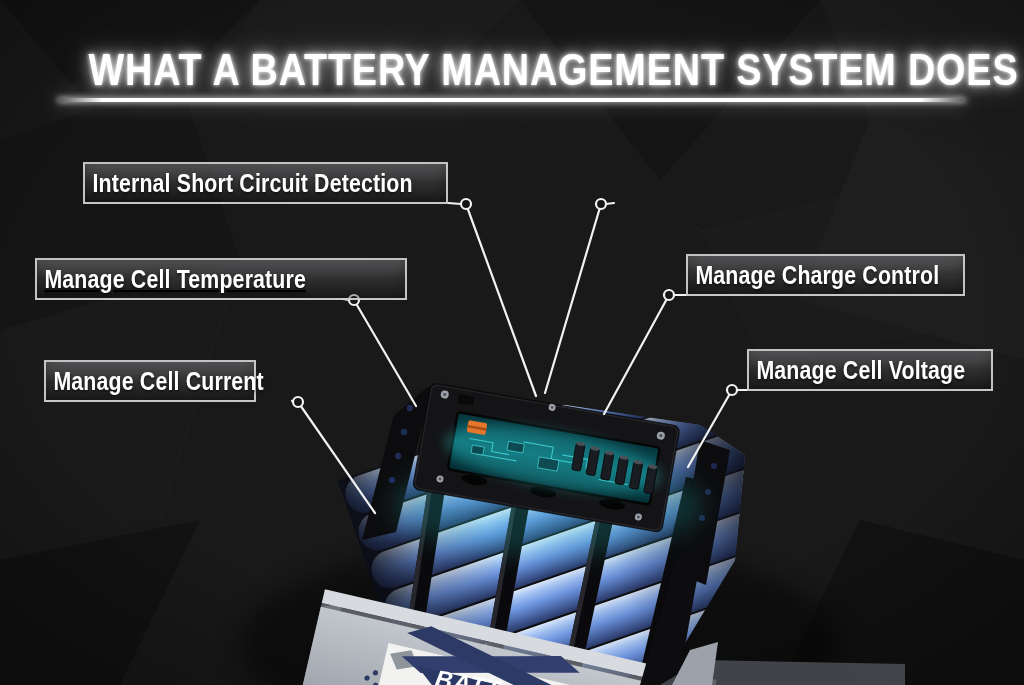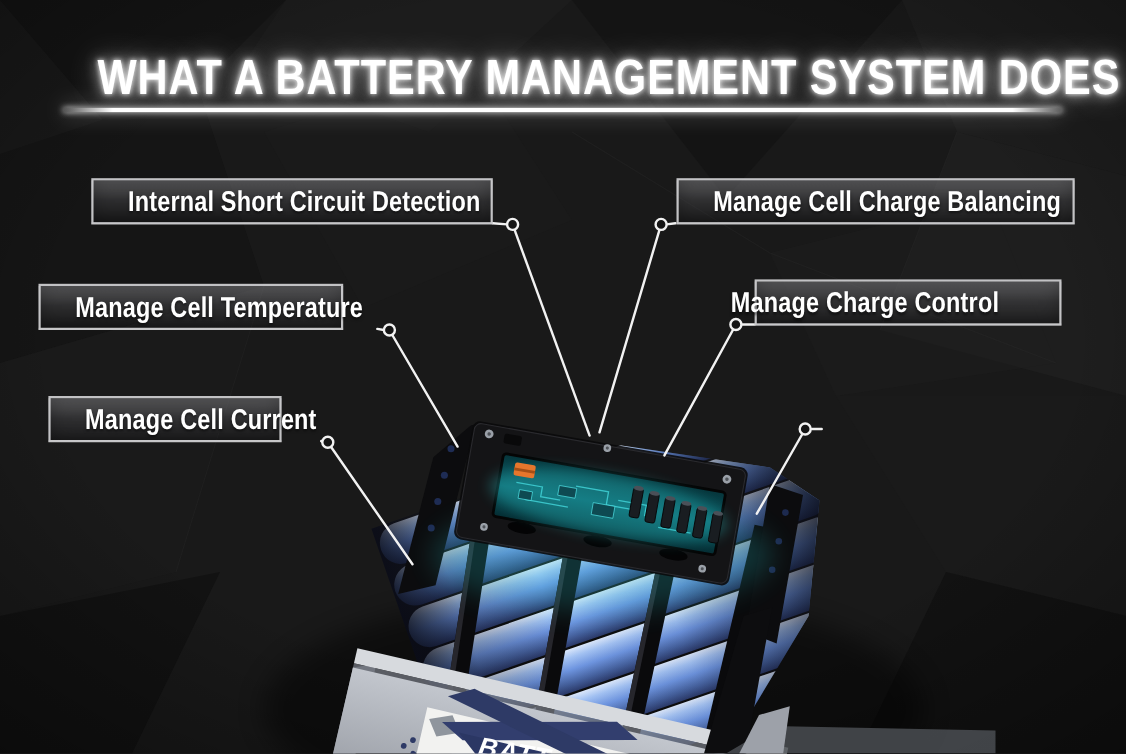--- a/index.html
+++ b/index.html
@@ -24,32 +24,31 @@
     box-shadow:0 0 6px rgba(255,255,255,.9),0 0 20px rgba(255,255,255,.55);
   }
 
   
   .callout{
     position:absolute;height:42px;box-sizing:border-box;z-index:7;
     border:2px solid rgba(208,208,211,.92);
     background:linear-gradient(180deg,rgba(150,150,154,.52) 0%,rgba(88,88,92,.36) 48%,rgba(32,32,36,.22) 100%);
     display:flex;align-items:center;
     box-shadow:inset 0 0 16px rgba(0,0,0,.28);
-    padding-left:24px;
   }
   .callout .txt{
     font-weight:bold;font-size:26px;color:#ffffff;white-space:nowrap;
     padding-left:9px;letter-spacing:.2px;
     transform:scaleX(.82);transform-origin:left center;
     text-shadow:0 2px 3px rgba(0,0,0,.55);
   }
   #co-iscd{left:83px;top:162px;width:365px;}
   #co-mccb{left:615px;top:162px;width:362px;}
-  #co-mct {left:35px;top:258px;width:277px;}
-  #co-mcc {left:686px;top:254px;width:279px;justify-content:flex-end;}
+  #co-mct {left:35px;top:258px;width:372px;text-decoration:underline;}
+  #co-mcc {left:686px;top:254px;width:279px;}
   #co-mcur{left:44px;top:360px;width:212px;}
   #co-mcv {left:747px;top:349px;width:246px;}
 </style>
 </head>
 <body>
 
 <div class="stage">
 
   <svg class="layer" width="1024" height="685" viewBox="0 0 1024 685" aria-hidden="true">
     <rect x="0" y="0" width="1024" height="685" fill="#191919"></rect>
@@ -249,26 +248,26 @@
   </svg>
 
   <div class="title-wrap">
     <span class="t">WHAT A BATTERY MANAGEMENT SYSTEM DOES</span>
   </div>
   <div class="title-underline"></div>
 
   <div class="callout" id="co-iscd">
     <span class="txt">Internal Short Circuit Detection</span>
   </div>
-  <div class="callout" id="co-mccb">
-    <span class="txt">Manage Cell Charge Balancing</span>
-  </div>
   <div class="callout" id="co-mct">
     <span class="txt">Manage Cell Temperature</span>
   </div>
   <div class="callout" id="co-mcc">
     <span class="txt">Manage Charge Control</span>
   </div>
   <div class="callout" id="co-mcur">
     <span class="txt">Manage Cell Current</span>
   </div>
+  <div class="callout" id="co-mcv">
+    <span class="txt">Manage Cell Voltage</span>
+  </div>
 
 </div>
 
 </body></html>

